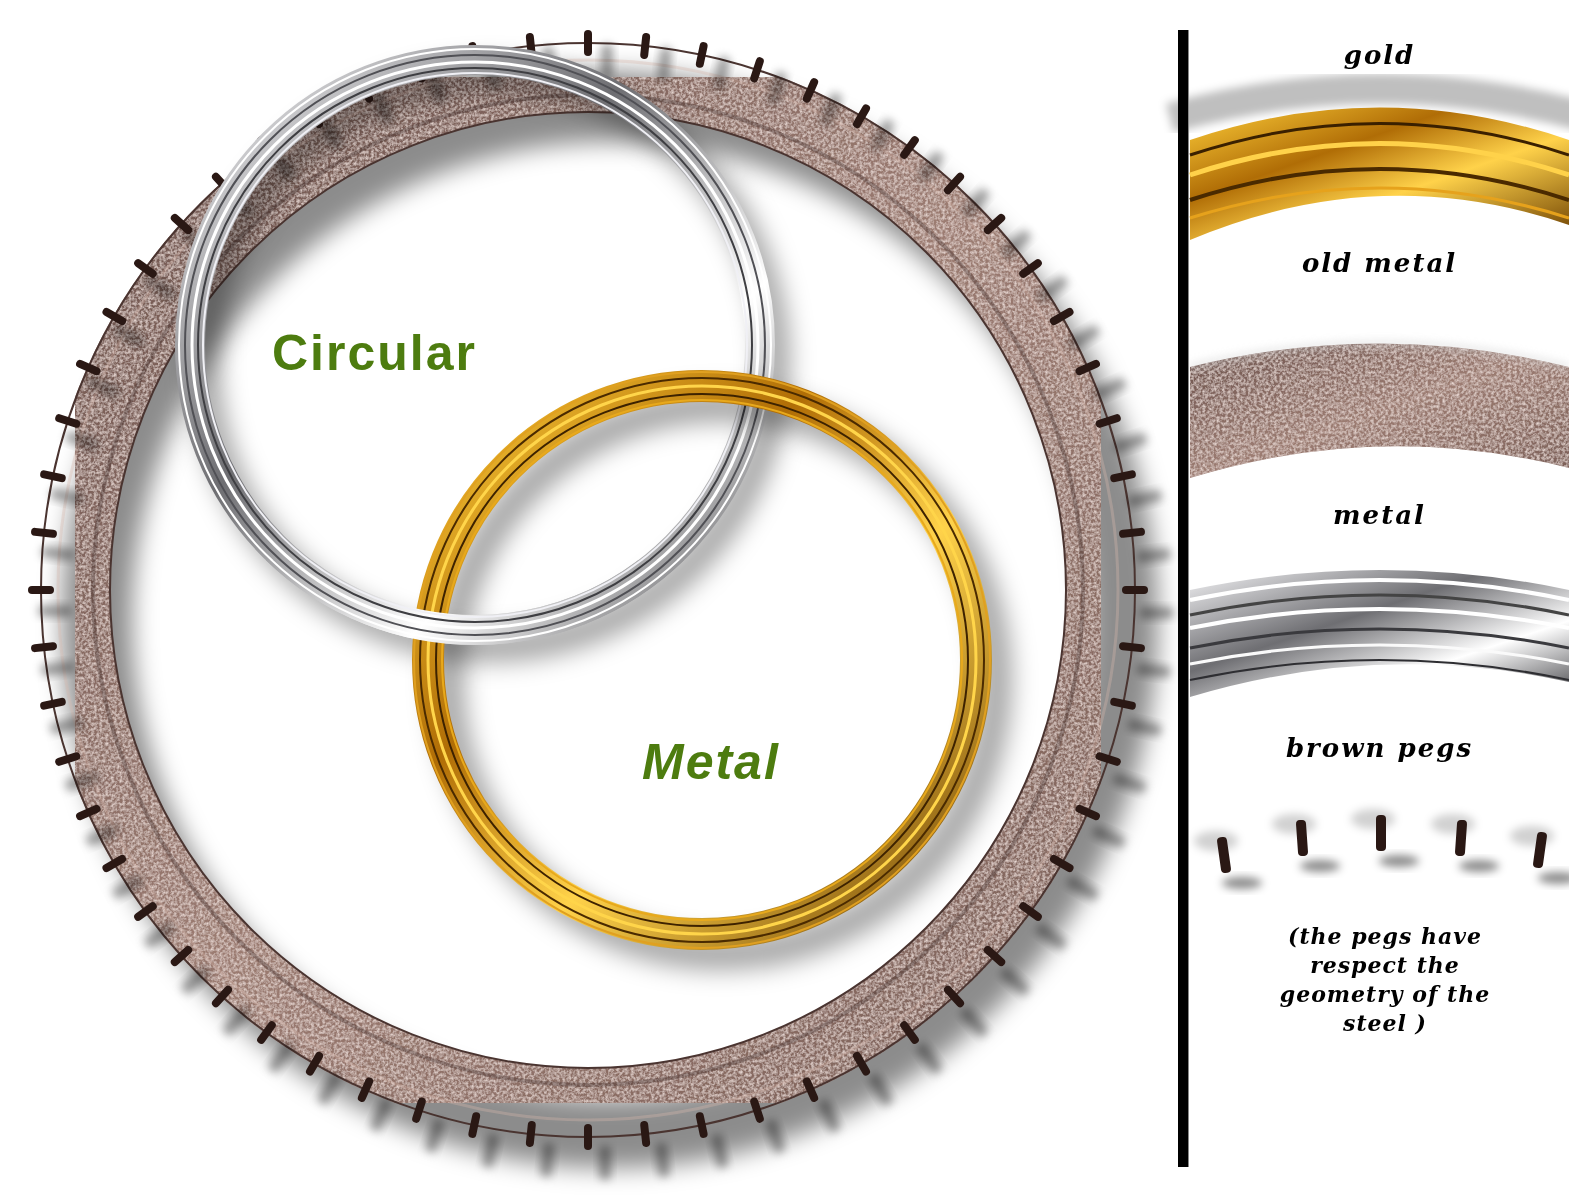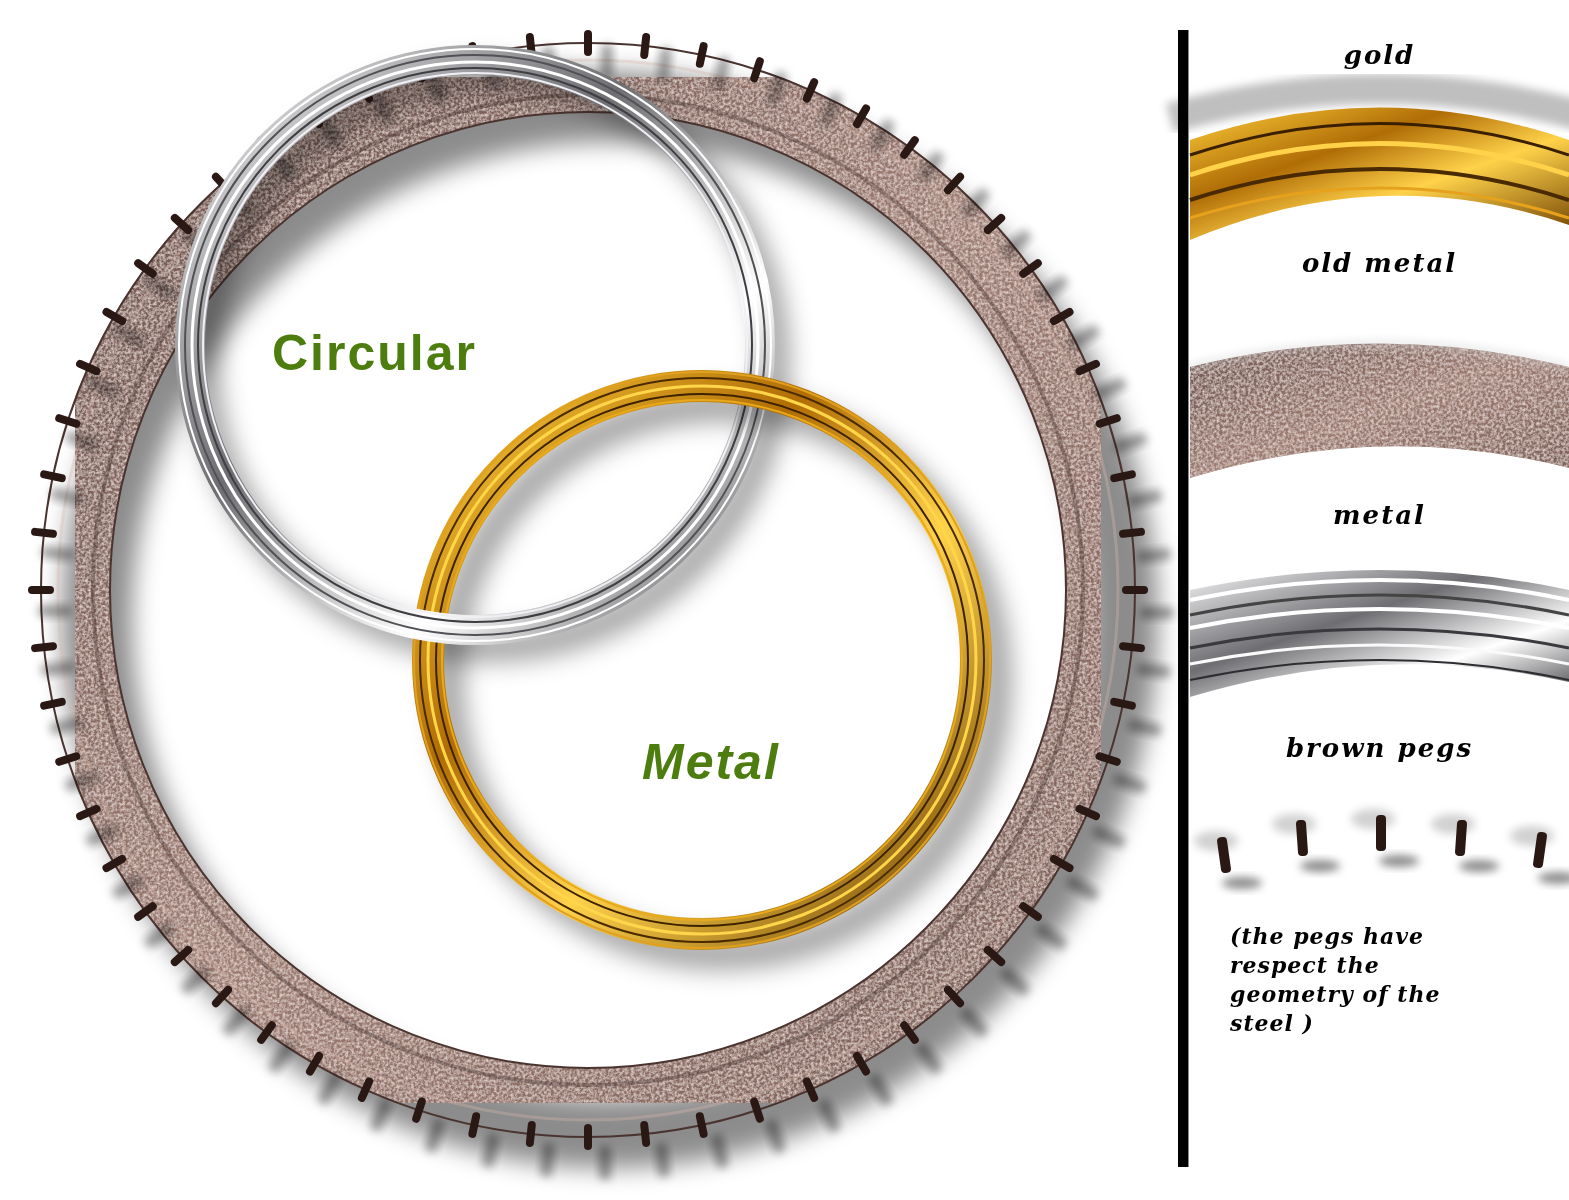--- a/index.html
+++ b/index.html
@@ -8,21 +8,21 @@
   .stage { position: absolute; left: 0; top: 0; width: 1569px; height: 1200px; }
   .divider { position: absolute; left: 1178px; top: 30px; width: 10px; height: 1137px;
              background: #000; border-right: 1px solid #888; }
   .title { position: absolute; color: #4d7c0f; font-weight: bold; letter-spacing: 2px;
            font-family: Liberation Sans, sans-serif; line-height: 1.02; }
   .title-circular { left: 272px; top: 328px; font-size: 50px; }
   .title-metal { left: 642px; top: 737px; font-size: 50px; font-style: italic; }
   .swatch-label { position: absolute; left: 1190px; width: 379px; text-align: center;
                   font-style: italic; font-weight: bold; font-size: 26px; letter-spacing: 2px;
                   color: #000; font-family: "DejaVu Serif", serif; }
-  .note { position: absolute; left: 1230px; top: 922px; width: 310px; text-align: left;
+  .note { position: absolute; left: 1230px; top: 922px; width: 310px; text-align: center;
           font-style: italic; font-weight: bold; font-size: 22px; line-height: 29px;
           letter-spacing: 1px; color: #000; font-family: "DejaVu Serif", serif; }
 </style>
 </head>
 <body>
 
 <div class="stage">
   <svg width="1569" height="1200" viewBox="0 0 1569 1200" xmlns="http://www.w3.org/2000/svg">
     <defs>
       <filter id="blurShadow" x="-20%" y="-20%" width="140%" height="140%">

